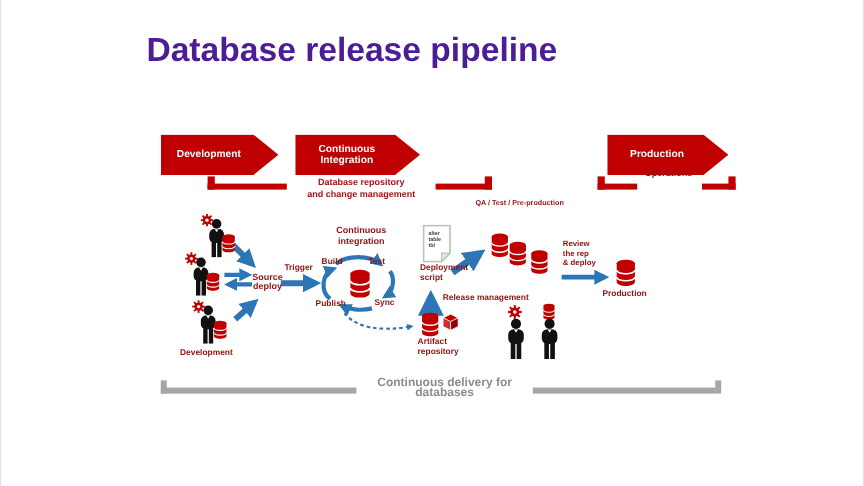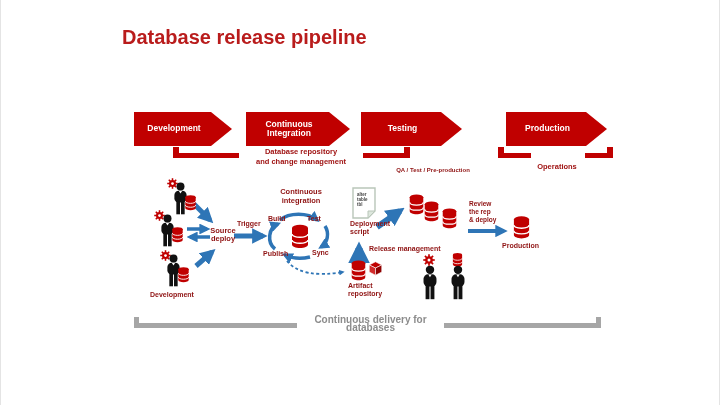--- a/index.html
+++ b/index.html
@@ -1,19 +1,19 @@
 <!DOCTYPE html>
 <html><head>
 <meta charset="utf-8">
 <style>
   html,body{margin:0;padding:0;background:#fff;}
   .slide{position:relative;width:720px;height:405px;background:#fff;overflow:hidden;
          font-family:"Liberation Sans",sans-serif;
          border-left:1px solid #e4e4e4;border-right:1px solid #e4e4e4;box-sizing:border-box;}
-  .title{position:absolute;left:121px;top:26px;margin:0;font-size:20px;font-weight:bold;color:#b91c1c;}
+  .title{position:absolute;left:121px;top:26px;margin:0;font-size:28px;font-weight:bold;color:#4c1d95;}
   
   .chev{position:absolute;top:112px;height:34px;background:#C00000;color:#fff;
         display:flex;align-items:center;justify-content:center;text-align:center;
         font-size:8.5px;font-weight:bold;line-height:9.5px;padding-right:18px;box-sizing:border-box;
         clip-path:polygon(0 0, calc(100% - 21px) 0, 100% 50%, calc(100% - 21px) 100%, 0 100%);}
   
   .tick{position:absolute;width:6px;height:11px;background:#C00000;}
   .bar{position:absolute;height:5px;background:#C00000;}
   .gtick{position:absolute;width:5px;height:11px;background:#A6A6A6;}
   .gbar{position:absolute;height:5px;background:#A6A6A6;}
@@ -30,37 +30,34 @@
 <div class="slide">
 
   <h1 class="title">Database release pipeline</h1>
 
   <div class="chev" style="left:133px;width:98px;">
     <span>Development</span>
     </div>
   <div class="chev" style="left:245px;width:104px;white-space:pre-line;">
     <span style="white-space:pre-line">Continuous
 Integration</span></div>
-  <div class="chev" style="left:360px;width:101px;">
-    <span>Testing</span>
-    </div>
   <div class="chev" style="left:505px;width:101px;">
     <span>Production</span>
     </div>
 
   <div class="tick" style="left:172px;top:147px;"></div>
   <div class="bar" style="left:172px;top:153px;width:66px;"></div>
   <div class="lbl ctr" style="left:240px;top:147px;width:120px;font-size:7.5px;line-height:9.5px;color:#A01414;">Database repository
 and change management</div>
   <div class="bar" style="left:362px;top:153px;width:47px;"></div>
   <div class="tick" style="left:403px;top:147px;"></div>
 
   <div class="tick" style="left:497px;top:147px;"></div>
   <div class="bar" style="left:497px;top:153px;width:33px;"></div>
-  <div class="lbl ctr" style="left:527px;top:163px;width:58px;font-size:7.5px;color:#A01414;text-align:center;">Operations</div>
+  <div class="lbl ctr" style="left:527px;top:141px;width:58px;font-size:7.5px;color:#A01414;text-align:center;">Operations</div>
   <div class="bar" style="left:584px;top:153px;width:28px;"></div>
   <div class="tick" style="left:606px;top:147px;"></div>
 
   <div class="lbl ctr" style="left:382px;top:166px;width:100px;font-size:6px;">QA / Test / Pre-production</div>
 
   <svg width="0" height="0" style="position:absolute">
     <defs>
       <marker id="mb" viewBox="0 0 10 10" refX="7" refY="5" markerWidth="3.1" markerHeight="3.1" orient="auto">
         <path d="M0 0 L10 5 L0 10 z" fill="#2E75B6"></path>
       </marker>

